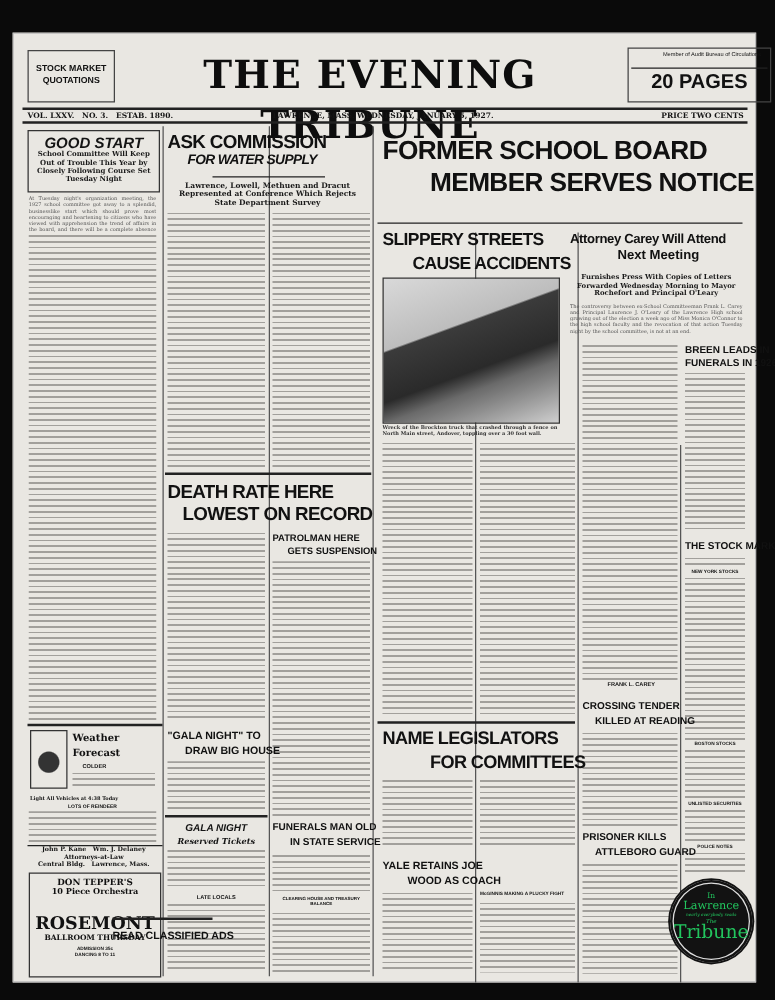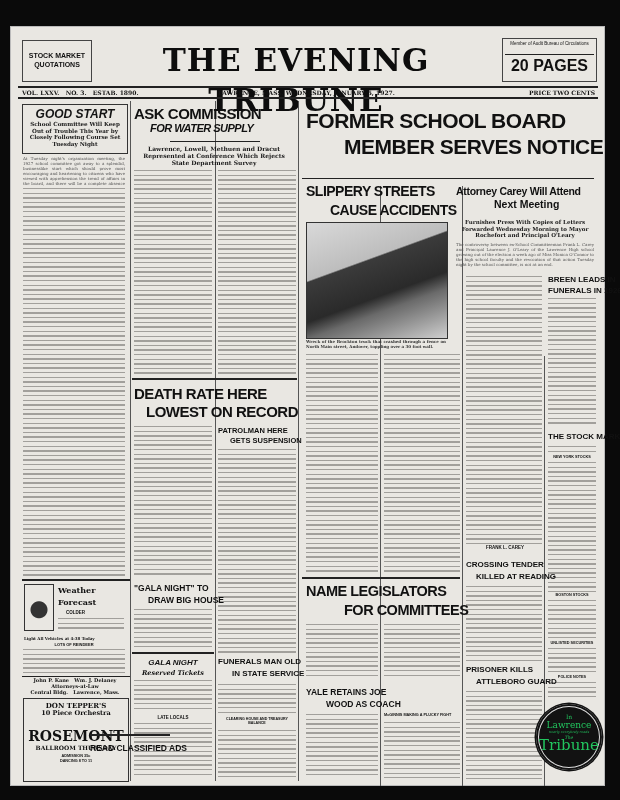--- a/index.html
+++ b/index.html
@@ -24,21 +24,21 @@
 <div class="page">
 
   <div class="abs box" style="left:12px;top:14px;width:68px;height:40px;border-color:#444;">
     <div class="hl center" style="font-size:7px;line-height:9px;white-space:normal;padding-top:10px;">STOCK MARKET QUOTATIONS</div>
   </div>
 
   <div class="abs" style="left:86px;top:14px;width:400px;height:40px;text-align:center;">
     <span style="font-family:'DejaVu Serif',serif;font-weight:bold;font-size:31px;line-height:40px;letter-spacing:1px;color:#0d0d0d;">THE EVENING TRIBUNE</span>
   </div>
 
-  <div class="abs box" style="left:492px;top:12px;width:93px;height:42px;border-color:#444;">
+  <div class="abs box" style="left:492px;top:12px;width:93px;height:42px;border-color:#444;padding-left:20px;">
     <div class="center" style="font-family:'Liberation Sans',sans-serif;font-size:4.5px;line-height:5px;padding:2px 4px 0;">Member of Audit Bureau of Circulations</div>
     <div class="abs rule" style="left:2px;right:2px;top:15px;height:1px;"></div>
     <div class="hl center" style="position:absolute;left:0;right:0;top:19px;font-size:16px;">20 PAGES</div>
   </div>
 
   <div class="abs rule" style="left:8px;width:580px;top:60px;height:2px;"></div>
   <div class="abs" style="left:12px;top:63px;font-size:6px;font-weight:bold;white-space:pre;">VOL. LXXV.   NO. 3.   ESTAB. 1890.</div>
   <div class="abs" style="left:208px;top:63px;font-size:6px;font-weight:bold;">LAWRENCE, MASS. WEDNESDAY, JANUARY 5, 1927.</div>
   <div class="abs" style="right:10px;top:63px;font-size:6px;font-weight:bold;">PRICE TWO CENTS</div>
   <div class="abs rule" style="left:8px;width:580px;top:71px;height:2px;"></div>
@@ -156,21 +156,21 @@
 
   <div class="abs" style="left:12px;top:651px;width:106px;text-align:center;">
     <div style="font-size:5px;font-weight:bold;line-height:6px;white-space:pre;">John P. Kane   Wm. J. Delaney</div>
     <div style="font-size:5px;font-weight:bold;line-height:6px;">Attorneys-at-Law</div>
     <div style="font-size:5px;font-weight:bold;line-height:6px;white-space:pre;">Central Bldg.   Lawrence, Mass.</div>
   </div>
 
   <div class="abs box" style="left:13px;top:672px;width:104px;height:82px;border-width:1.5px;text-align:center;">
     <div class="hl" style="font-family:'DejaVu Serif',serif;font-size:7px;padding-top:3px;">DON TEPPER'S</div>
     <div class="hl" style="font-family:'DejaVu Serif',serif;font-size:6.5px;padding-top:1px;">10 Piece Orchestra</div>
-    <div class="hl" style="font-family:'DejaVu Serif',serif;font-size:14px;padding-top:12px;">ROSEMONT</div>
+    <div class="hl" style="font-family:'DejaVu Serif',serif;font-size:14px;padding-top:2px;margin-top:13px;">ROSEMONT</div>
     <div class="hl" style="font-family:'DejaVu Serif',serif;font-size:6px;padding-top:2px;">BALLROOM THURSDAY</div>
     <div class="hl" style="font-size:3.8px;padding-top:4px;">ADMISSION 35c</div>
     <div class="hl" style="font-size:3.8px;padding-top:2px;">DANCING 8 TO 11</div>
   </div>
 
   <div class="abs hl" style="left:124px;top:558px;font-size:8.5px;">"GALA NIGHT" TO</div>
   <div class="abs hl" style="left:138px;top:570px;font-size:8.5px;">DRAW BIG HOUSE</div>
   <div class="abs textlines" style="left:124px;top:583px;width:78px;height:40px;"></div>
   <div class="abs rule" style="left:122px;width:82px;top:626px;height:2px;"></div>
 

